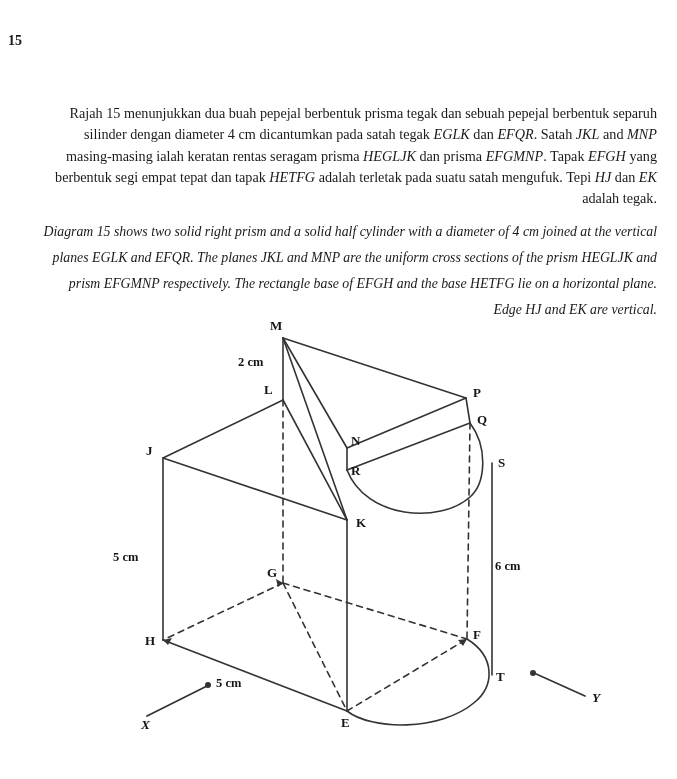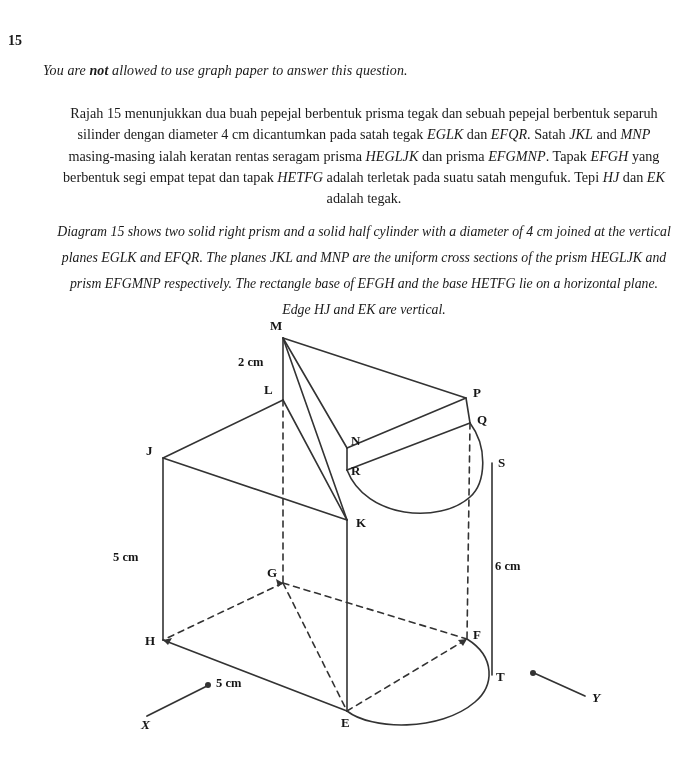--- a/index.html
+++ b/index.html
@@ -47,25 +47,25 @@
     letter-spacing: 0.1px;
     white-space: nowrap;
   }
   .inst-my b, .inst-en b {
     font-weight: bold;
     font-style: italic;
   }
   
   .para {
     position: absolute;
-    left: 56px;
+    left: 41px;
     width: 616px;
     font-size: 14.2px;
     line-height: 21.3px;
-    text-align: center;
+    text-align: right;
   }
   .para-my { top: 103px; }
   .para-en {
     top: 219px;
     font-style: italic;
     font-size: 13.8px;
     line-height: 26px;
   }
   .para i { font-style: italic; }
   
@@ -106,21 +106,20 @@
   .caption .it { font-style: italic; }
 </style>
 </head>
 <body>
 
 <div class="page">
 
   <div class="qnum">15</div>
 
 
-  <div class="inst-en"><span>You are </span><b>not</b><span> allowed to use graph paper to answer this question.</span></div>
 
   <div class="para para-my">Rajah 15 menunjukkan dua buah pepejal berbentuk prisma tegak dan sebuah pepejal berbentuk separuh silinder dengan diameter 4 cm dicantumkan pada satah tegak <i>EGLK</i> dan <i>EFQR</i>. Satah <i>JKL</i> and <i>MNP</i> masing-masing ialah keratan rentas seragam prisma <i>HEGLJK</i> dan prisma <i>EFGMNP</i>. Tapak <i>EFGH</i> yang berbentuk segi empat tepat dan tapak <i>HETFG</i> adalah terletak pada suatu satah mengufuk. Tepi <i>HJ</i> dan <i>EK</i> adalah tegak.</div>
   <div class="para para-en">Diagram 15 shows two solid right prism and a solid half cylinder with a diameter of 4 cm joined at the vertical planes <i>EGLK</i> and <i>EFQR</i>. The planes <i>JKL</i> and <i>MNP</i> are the uniform cross sections of the prism <i>HEGLJK</i> and prism <i>EFGMNP</i> respectively. The rectangle base of <i>EFGH</i> and the base <i>HETFG</i> lie on a horizontal plane. Edge <i>HJ</i> and <i>EK</i> are vertical.</div>
 
   <div class="diagram-wrap">
     <svg width="677" height="425" viewBox="0 0 677 425">
       <g stroke="#333333" fill="none" stroke-width="1.6" stroke-linecap="round" stroke-linejoin="round">
 
         <g>
           <path d="M 283,26 L 466,86"></path>

